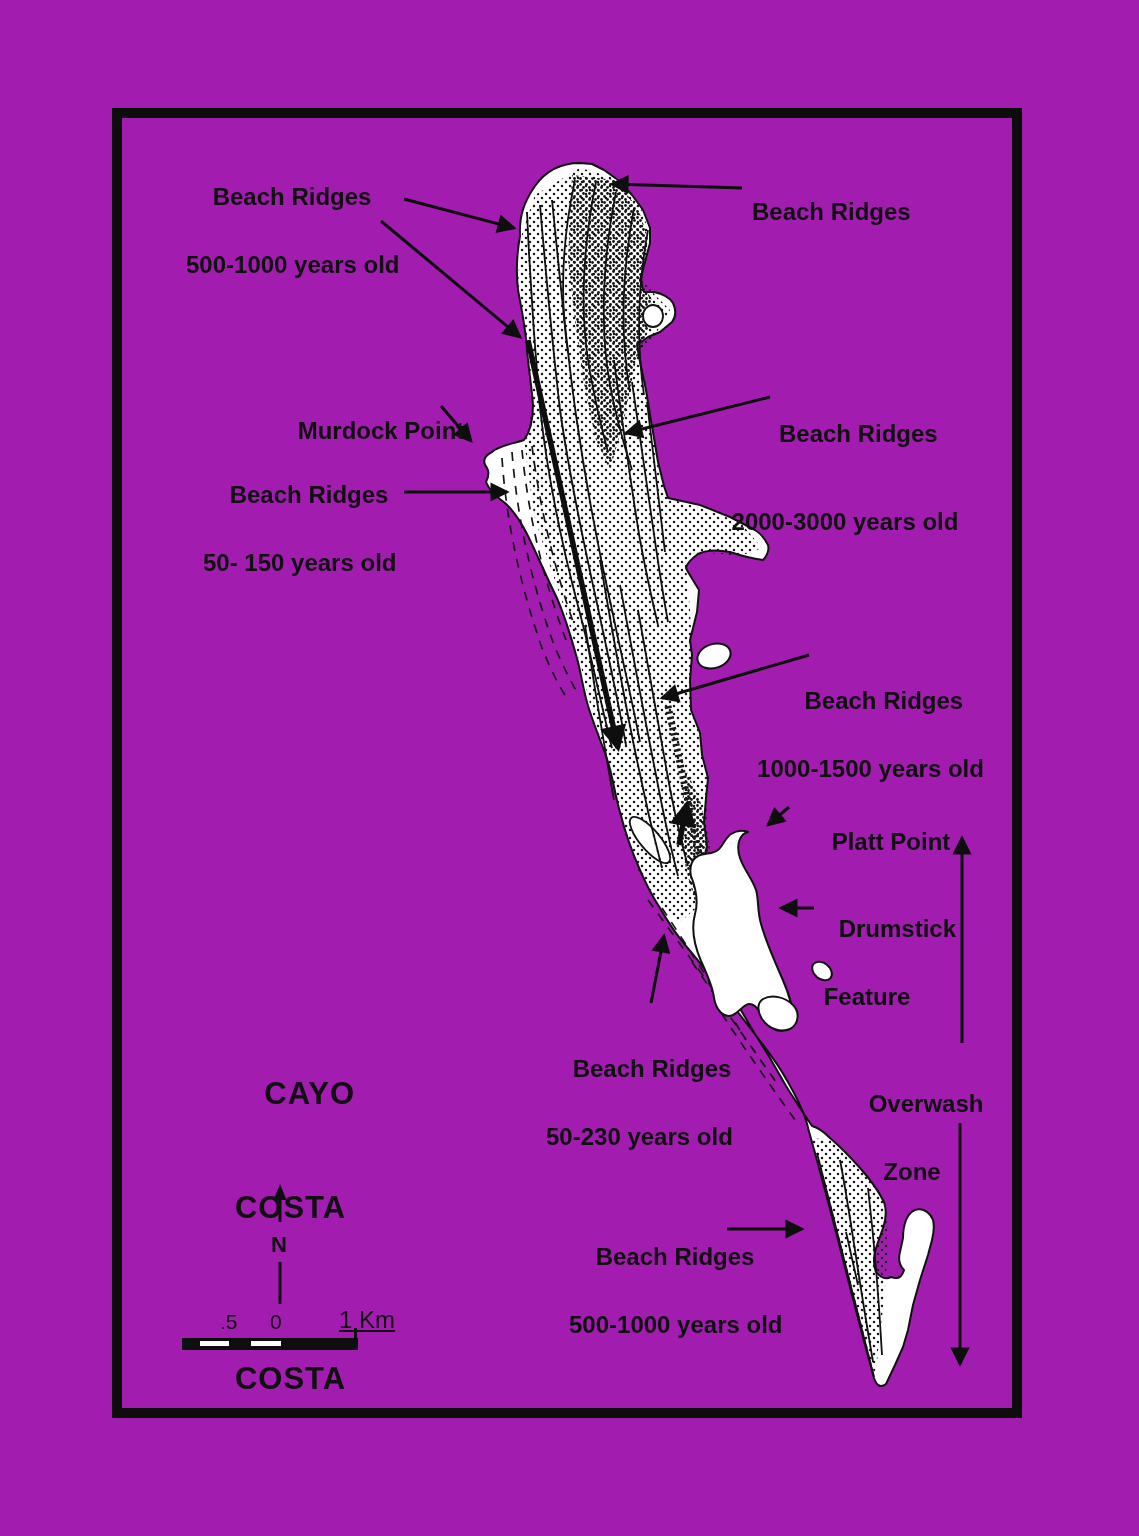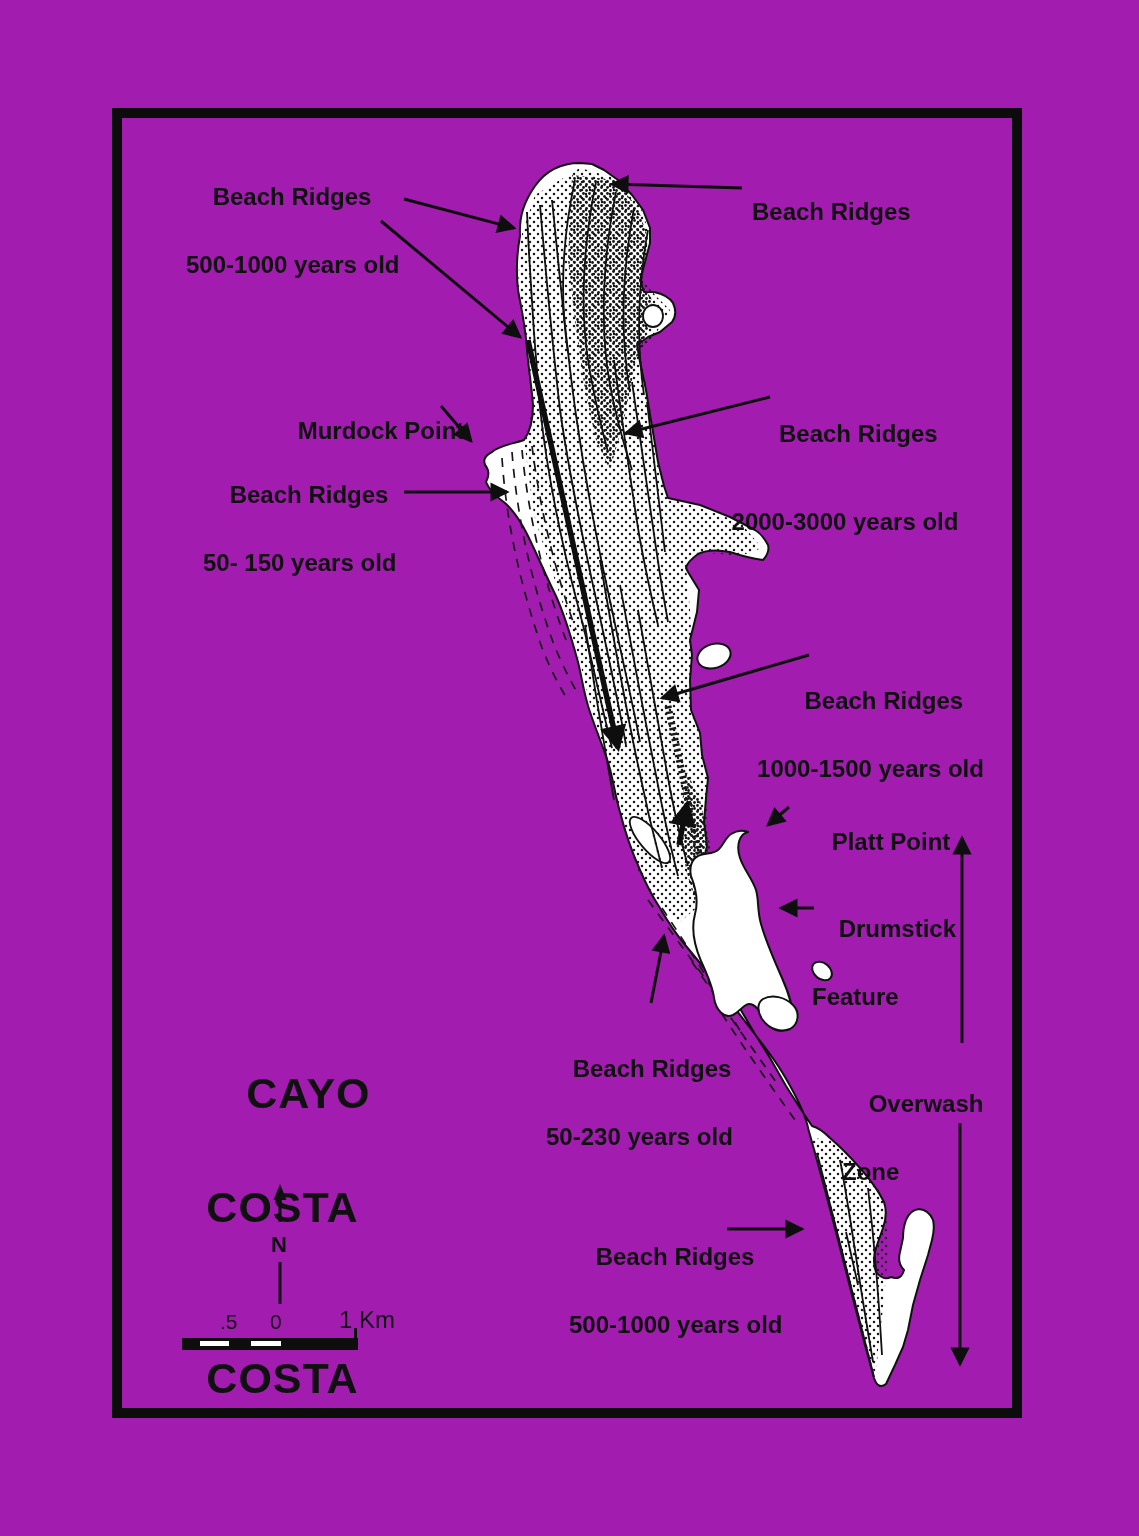--- a/index.html
+++ b/index.html
@@ -5,38 +5,38 @@
   html,body{margin:0;padding:0;background:#fff;}
   #stage{position:relative;width:1139px;height:1536px;background:#a21caf;overflow:hidden;
          font-family:"Liberation Sans","DejaVu Sans",sans-serif;color:#101010;}
   #frame{position:absolute;left:112px;top:108px;width:910px;height:1310px;
          border:10px solid #0c0c0c;box-sizing:border-box;background:transparent;}
   #map-svg{position:absolute;left:0;top:0;}
   .lbl{position:absolute;font-weight:bold;font-size:24px;line-height:34px;white-space:pre;}
   .lbl .l2{display:block;}
   .sp .l2{margin-top:20px;}
   .ctr{text-align:center;}
-  .rgt{text-align:left;}
+  .rgt{text-align:center;}
   #lbl-top500{left:186px;top:146px;}
   #lbl-1500{left:668px;top:161px;width:300px;}
   #lbl-murdock{left:271px;top:380px;}
   #lbl-west50{left:203px;top:444px;}
   #lbl-2000{left:715px;top:383px;width:260px;}
   #lbl-1000{left:733px;top:650px;width:275px;}
   #lbl-platt{left:805px;top:791px;}
   #lbl-drum{left:812px;top:878px;width:110px;}
   #lbl-south50{left:546px;top:1018px;}
   #lbl-overwash{left:842px;top:1053px;width:140px;}
   #lbl-south500{left:569px;top:1206px;}
-  #title{left:160px;top:1008px;width:245px;font-size:43px;line-height:57px;letter-spacing:1px;}
+  #title{left:168px;top:1008px;width:245px;font-size:31px;line-height:57px;letter-spacing:1px;}
   #n-label{left:271px;top:1228px;font-size:22px;}
   .scl{position:absolute;font-weight:normal;font-size:21px;color:#101010;}
   #scale-half{left:220px;top:1310px;}
   #scale-zero{left:270px;top:1310px;}
-  #scale-km{left:339px;top:1306px;font-size:24px;}
+  #scale-km{left:339px;top:1306px;font-size:24px;text-decoration:underline;}
   #scale-bar{position:absolute;left:182px;top:1338px;width:176px;height:12px;background:#0e0e0e;}
   .slot{position:absolute;top:3px;height:5px;background:#fff;}
   #slot1{left:18px;width:29px;}
   #slot2{left:69px;width:30px;}
   #scale-tick{position:absolute;left:354px;top:1328px;width:3px;height:10px;background:#0e0e0e;}
   
   .coast{fill:#ffffff;stroke:#111;stroke-width:2;stroke-linejoin:round;}
   .hole{fill:#ffffff;stroke:#111;stroke-width:1.8;}
   .dotsfill{fill:url(#pd);stroke:none;}
   .densefill{fill:url(#pdd);stroke:none;}

